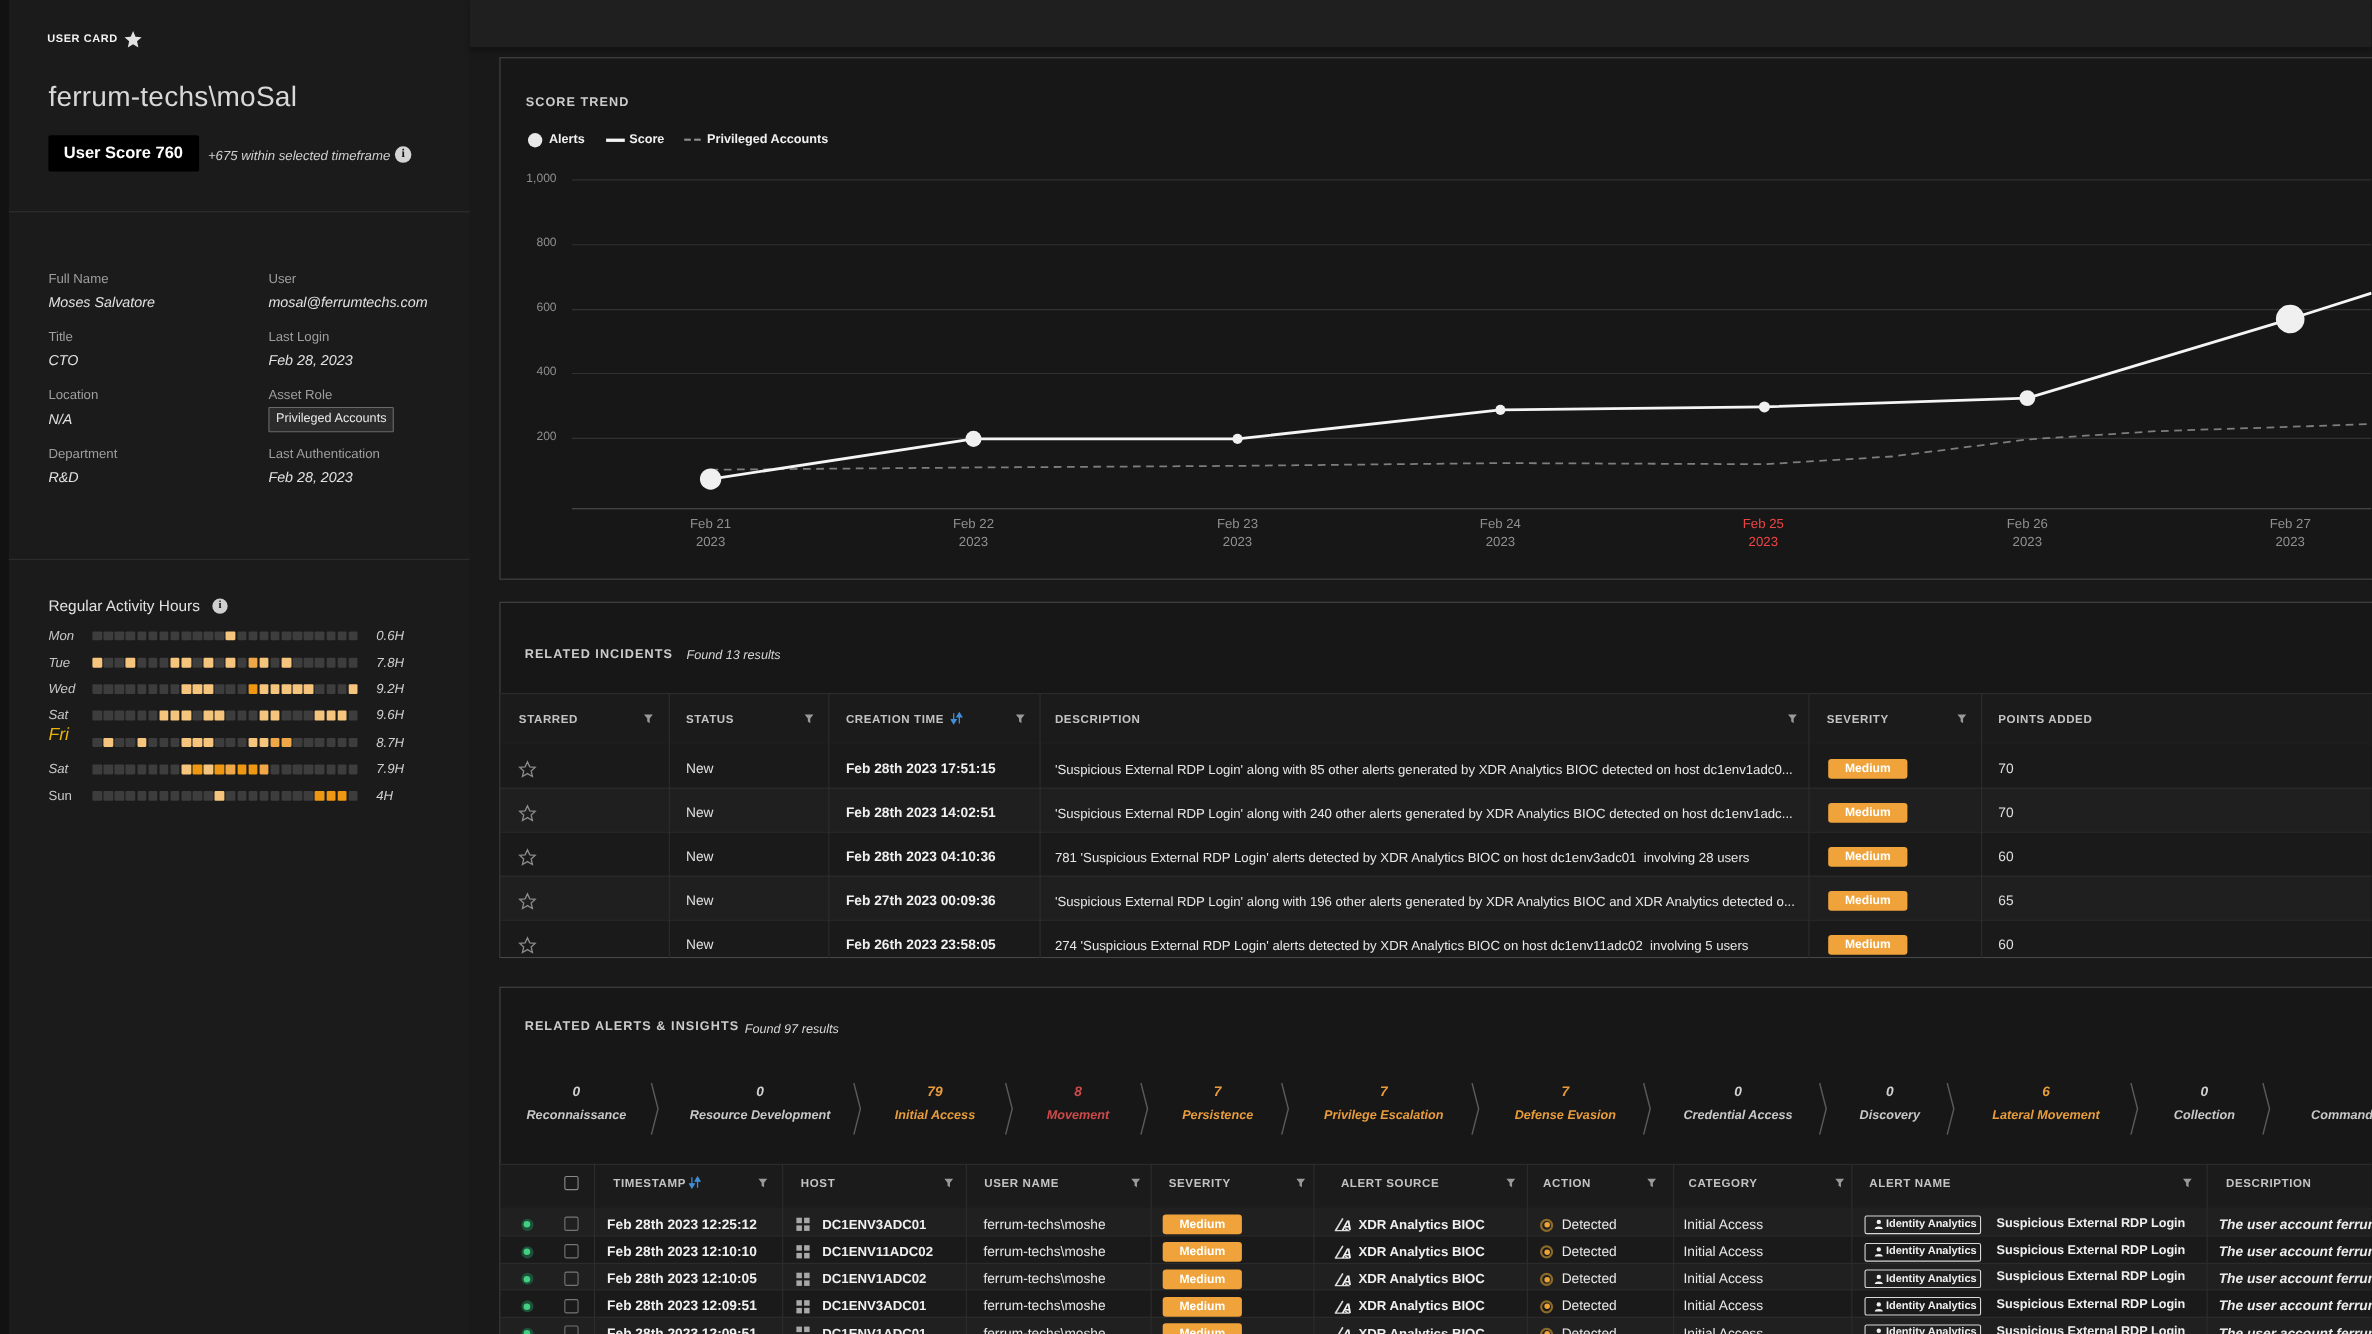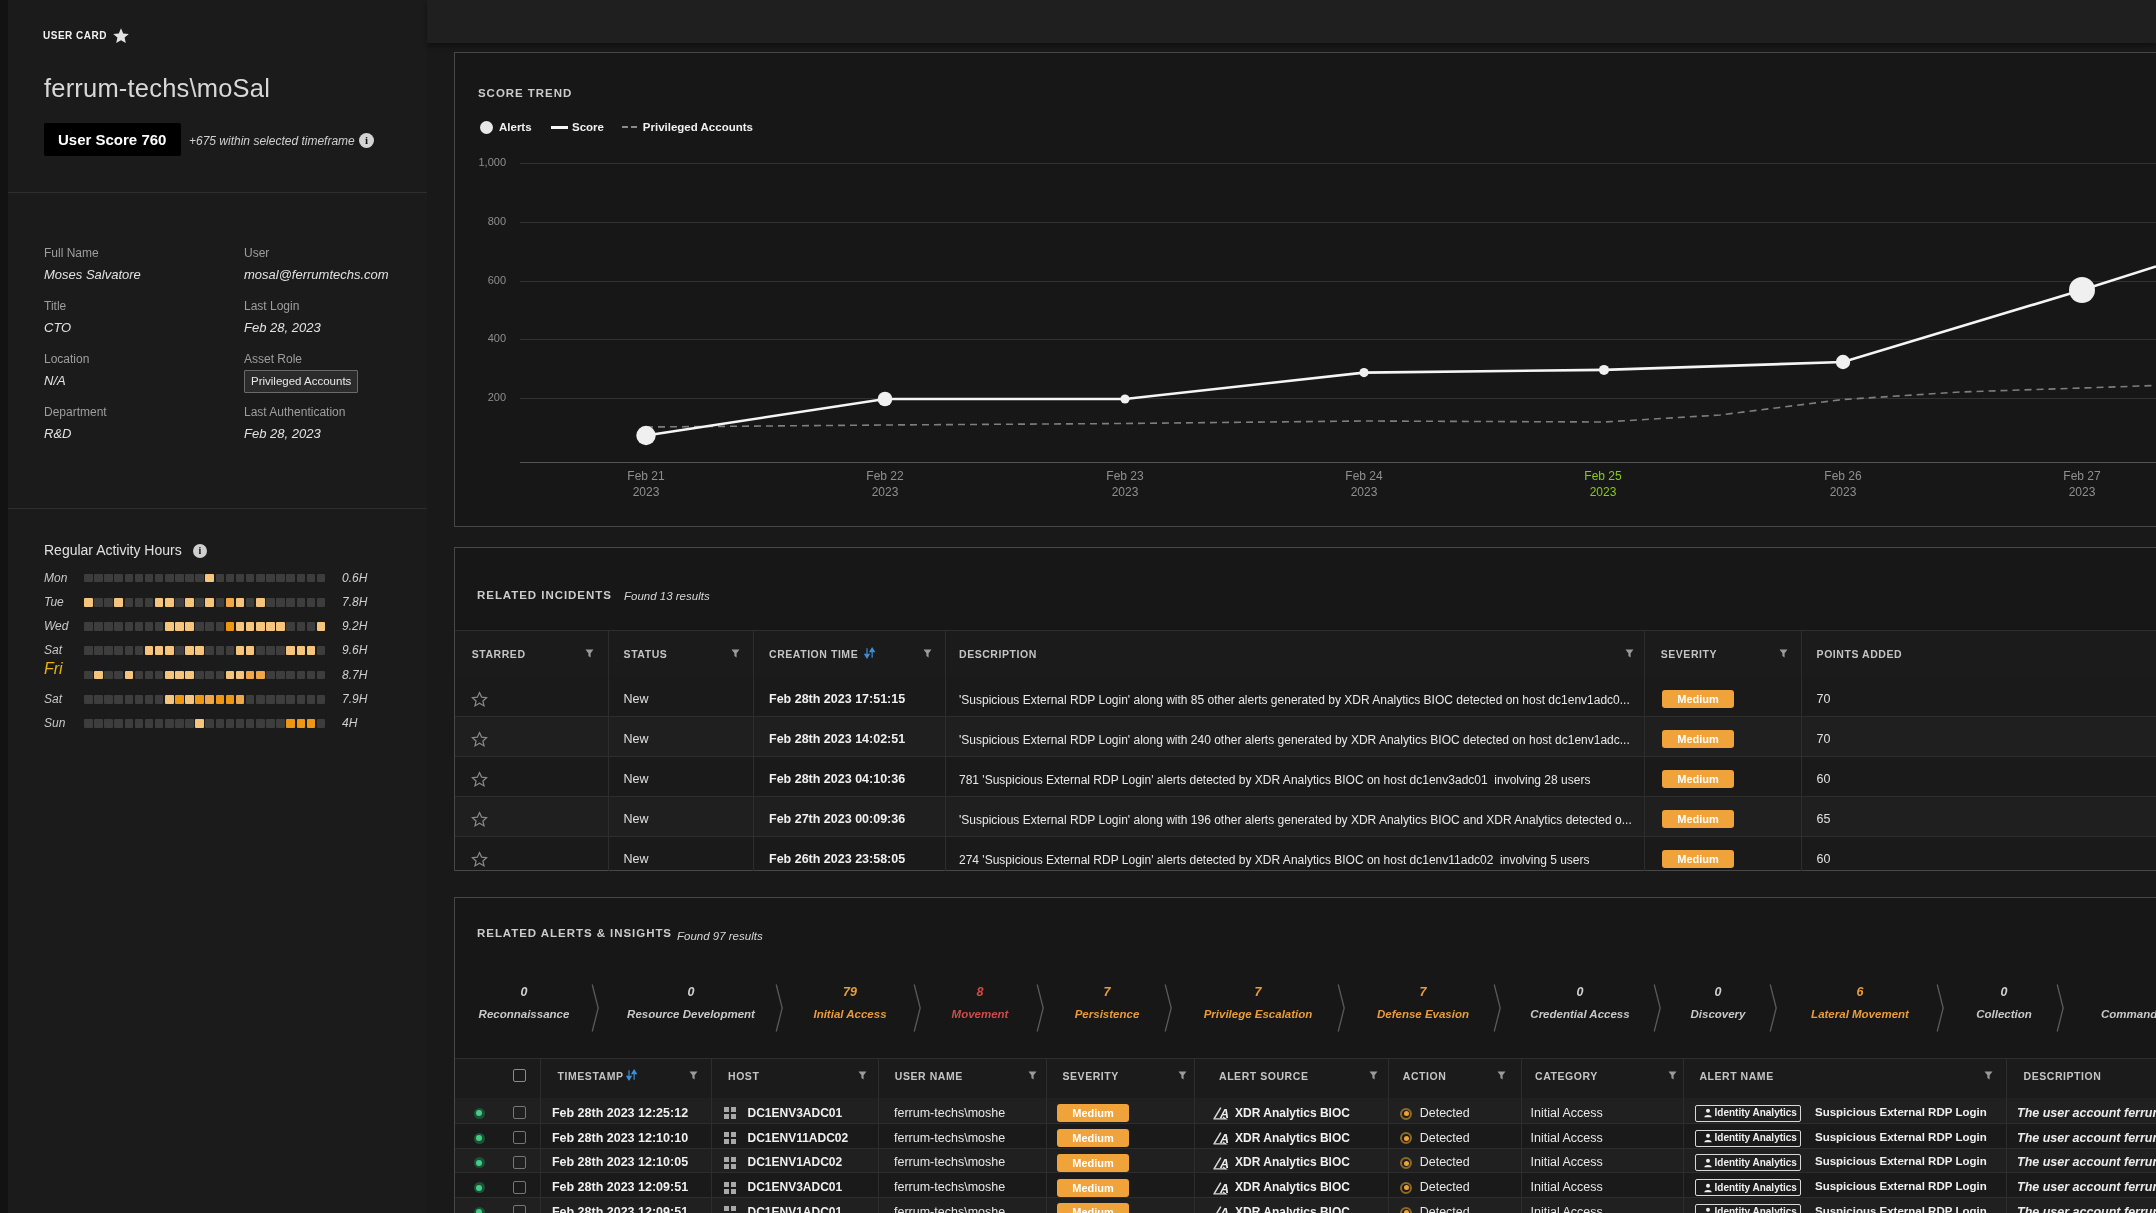--- a/index.html
+++ b/index.html
@@ -210,21 +210,21 @@
 <div class="abs" style="left:235.8px;top:695.0px;width:8.6px;height:8.8px;border-radius:1px;background:#f0a748"></div>
 <div class="abs" style="left:245.9px;top:695.0px;width:8.6px;height:8.8px;border-radius:1px;background:#3d3d3d"></div>
 <div class="abs" style="left:256.0px;top:695.0px;width:8.6px;height:8.8px;border-radius:1px;background:#3d3d3d"></div>
 <div class="abs" style="left:266.2px;top:695.0px;width:8.6px;height:8.8px;border-radius:1px;background:#3d3d3d"></div>
 <div class="abs" style="left:276.3px;top:695.0px;width:8.6px;height:8.8px;border-radius:1px;background:#3d3d3d"></div>
 <div class="abs" style="left:286.4px;top:695.0px;width:8.6px;height:8.8px;border-radius:1px;background:#3d3d3d"></div>
 <div class="abs" style="left:296.5px;top:695.0px;width:8.6px;height:8.8px;border-radius:1px;background:#3d3d3d"></div>
 <div class="abs" style="left:306.6px;top:695.0px;width:8.6px;height:8.8px;border-radius:1px;background:#3d3d3d"></div>
 <div class="abs" style="left:316.8px;top:695.0px;width:8.6px;height:8.8px;border-radius:1px;background:#3d3d3d"></div>
 <div class="abs" style="left:342px;top:691.9px;font-size:12px;font-style:italic;color:#d0d0d0">7.9H</div>
-<div class="abs" style="left:44px;top:716.2px;font-size:12px;font-style:italic;color:#c8c8c8">Sun</div>
+<div class="abs" style="left:44px;top:716.2px;font-size:12px;color:#c8c8c8">Sun</div>
 <div class="abs" style="left:84.0px;top:719.3px;width:8.6px;height:8.8px;border-radius:1px;background:#3d3d3d"></div>
 <div class="abs" style="left:94.1px;top:719.3px;width:8.6px;height:8.8px;border-radius:1px;background:#3d3d3d"></div>
 <div class="abs" style="left:104.2px;top:719.3px;width:8.6px;height:8.8px;border-radius:1px;background:#3d3d3d"></div>
 <div class="abs" style="left:114.4px;top:719.3px;width:8.6px;height:8.8px;border-radius:1px;background:#3d3d3d"></div>
 <div class="abs" style="left:124.5px;top:719.3px;width:8.6px;height:8.8px;border-radius:1px;background:#3d3d3d"></div>
 <div class="abs" style="left:134.6px;top:719.3px;width:8.6px;height:8.8px;border-radius:1px;background:#3d3d3d"></div>
 <div class="abs" style="left:144.7px;top:719.3px;width:8.6px;height:8.8px;border-radius:1px;background:#3d3d3d"></div>
 <div class="abs" style="left:154.8px;top:719.3px;width:8.6px;height:8.8px;border-radius:1px;background:#3d3d3d"></div>
 <div class="abs" style="left:165.0px;top:719.3px;width:8.6px;height:8.8px;border-radius:1px;background:#3d3d3d"></div>
 <div class="abs" style="left:175.1px;top:719.3px;width:8.6px;height:8.8px;border-radius:1px;background:#3d3d3d"></div>
@@ -272,21 +272,21 @@
 <div class="abs" style="left:642.8px;top:121px;font-size:11.5px;font-weight:bold;color:#f0f0f0">Privileged Accounts</div>
 <div class="abs" style="left:406px;top:156px;width:100px;text-align:right;font-size:11px;color:#8e8e8e">1,000</div>
 <div class="abs" style="left:406px;top:215px;width:100px;text-align:right;font-size:11px;color:#8e8e8e">800</div>
 <div class="abs" style="left:406px;top:274px;width:100px;text-align:right;font-size:11px;color:#8e8e8e">600</div>
 <div class="abs" style="left:406px;top:332px;width:100px;text-align:right;font-size:11px;color:#8e8e8e">400</div>
 <div class="abs" style="left:406px;top:391px;width:100px;text-align:right;font-size:11px;color:#8e8e8e">200</div>
 <div class="abs" style="left:606px;top:469px;width:80px;text-align:center;font-size:12px;color:#8f8f8f;line-height:15.5px">Feb 21<br>2023</div>
 <div class="abs" style="left:845px;top:469px;width:80px;text-align:center;font-size:12px;color:#8f8f8f;line-height:15.5px">Feb 22<br>2023</div>
 <div class="abs" style="left:1085px;top:469px;width:80px;text-align:center;font-size:12px;color:#8f8f8f;line-height:15.5px">Feb 23<br>2023</div>
 <div class="abs" style="left:1324px;top:469px;width:80px;text-align:center;font-size:12px;color:#8f8f8f;line-height:15.5px">Feb 24<br>2023</div>
-<div class="abs" style="left:1563px;top:469px;width:80px;text-align:center;font-size:12px;color:#84cc16;line-height:15.5px">Feb 25<br>2023</div>
+<div class="abs" style="left:1563px;top:469px;width:80px;text-align:center;font-size:12px;color:#ef4444;line-height:15.5px">Feb 25<br>2023</div>
 <div class="abs" style="left:1803px;top:469px;width:80px;text-align:center;font-size:12px;color:#8f8f8f;line-height:15.5px">Feb 26<br>2023</div>
 <div class="abs" style="left:2042px;top:469px;width:80px;text-align:center;font-size:12px;color:#8f8f8f;line-height:15.5px">Feb 27<br>2023</div>
 
 <div class="panel" style="left:454px;top:547px;width:1710px;height:324px"></div>
 <div class="abs ptitle" style="left:477px;top:589px">RELATED INCIDENTS</div>
 <div class="abs found" style="left:624px;top:590px">Found 13 results</div>
 <div class="abs" style="left:455px;top:630px;width:1701px;height:46px;background:#1b1b1c"></div>
 <div class="hline" style="left:455px;top:630px;width:1701px"></div>
 <div class="hline" style="left:455px;top:676px;width:1701px"></div>
 <div class="abs" style="left:455px;top:676px;width:1701px;height:40px;background:#1a1a1b"></div>

